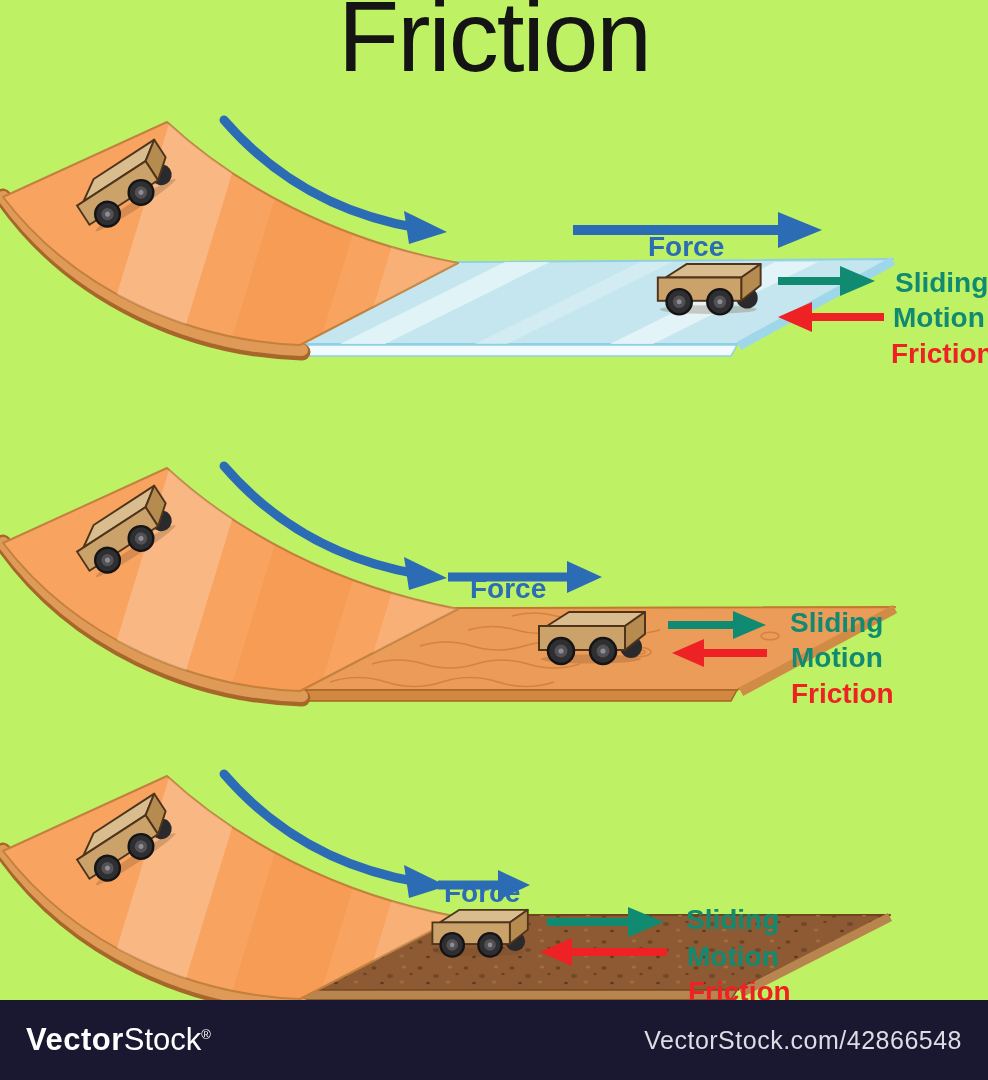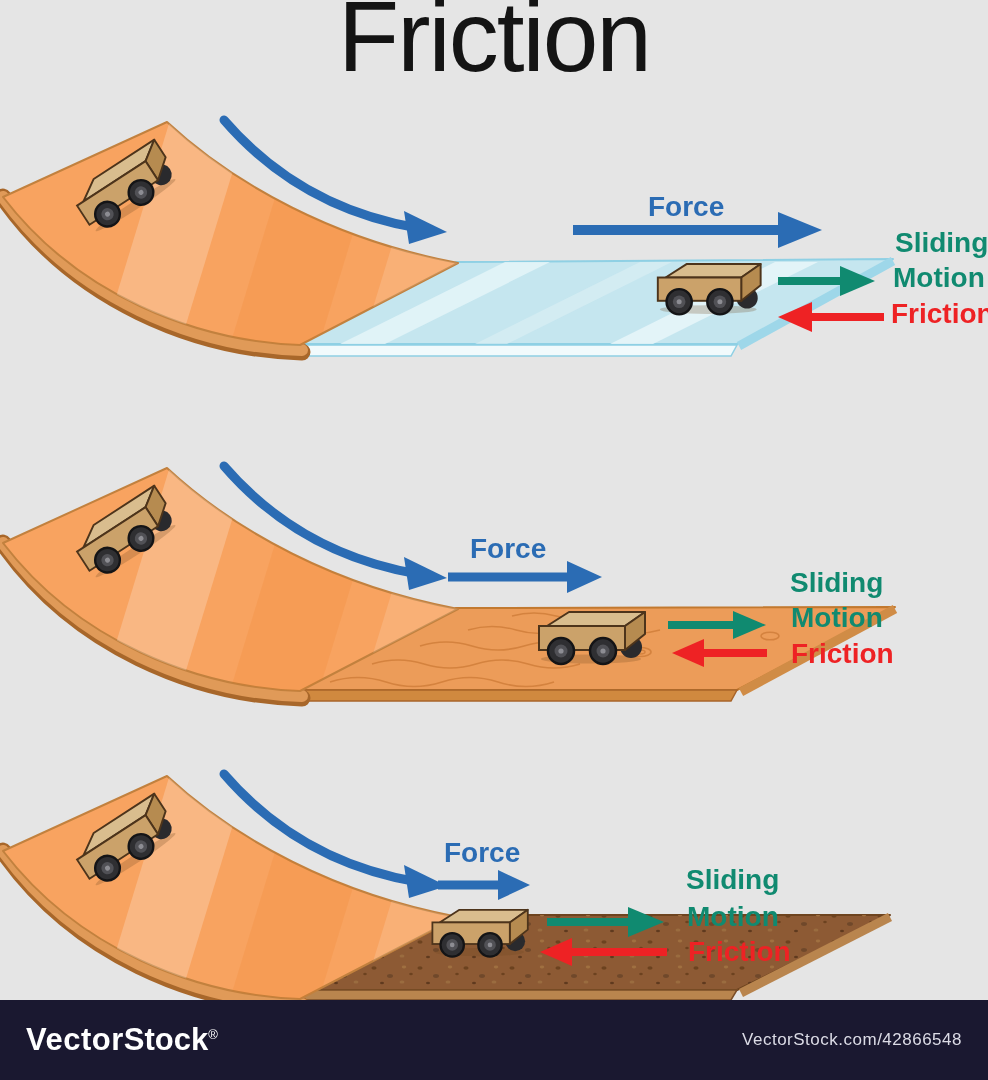--- a/index.html
+++ b/index.html
@@ -1,32 +1,32 @@
 <!DOCTYPE html>
 <html><head>
 <meta charset="utf-8">
 <style>
   html,body{margin:0;padding:0;background:#fff;}
-  #page{position:relative;width:988px;height:1080px;background:#e5e5e5;overflow:hidden;
+  #page{position:relative;width:988px;height:1080px;background:#bef264;overflow:hidden;
         font-family:"Liberation Sans",sans-serif;}
   #title{position:absolute;left:0;right:0;top:-14px;text-align:center;
          font-size:100px;font-weight:400;letter-spacing:-2px;color:#141414;line-height:1;}
   svg{position:absolute;left:0;top:0;}
-  .lbl{position:absolute;font-size:28px;font-weight:700;line-height:1;white-space:nowrap;}
+  .lbl{position:absolute;font-size:28px;font-weight:700;line-height:1;white-space:nowrap;margin-top:40px;}
   .force{color:#2b6cb4;}
   .slide{color:#108a70;}
   .fric{color:#ee2224;}
   #bar{position:absolute;left:0;top:1000px;width:988px;height:80px;background:#1a1830;
        display:flex;align-items:center;justify-content:space-between;
        padding:0 26px;box-sizing:border-box;}
   #logo{color:#ffffff;font-size:31px;}
   #logo .lt{font-weight:700;letter-spacing:.5px;}
-  #logo .bd{font-weight:700;}
+  #logo .bd{font-weight:400;}
   #logo sup{font-size:13px;}
-  #credit{color:#dcdce6;font-size:17px;letter-spacing:.5px;}
+  #credit{color:#dcdce6;font-size:25px;letter-spacing:.5px;}
 </style>
 </head>
 <body>
 
 <div id="page">
 
   <div id="title">Friction</div>
 
   <svg width="988" height="1080" viewBox="0 0 988 1080">
     <defs>

